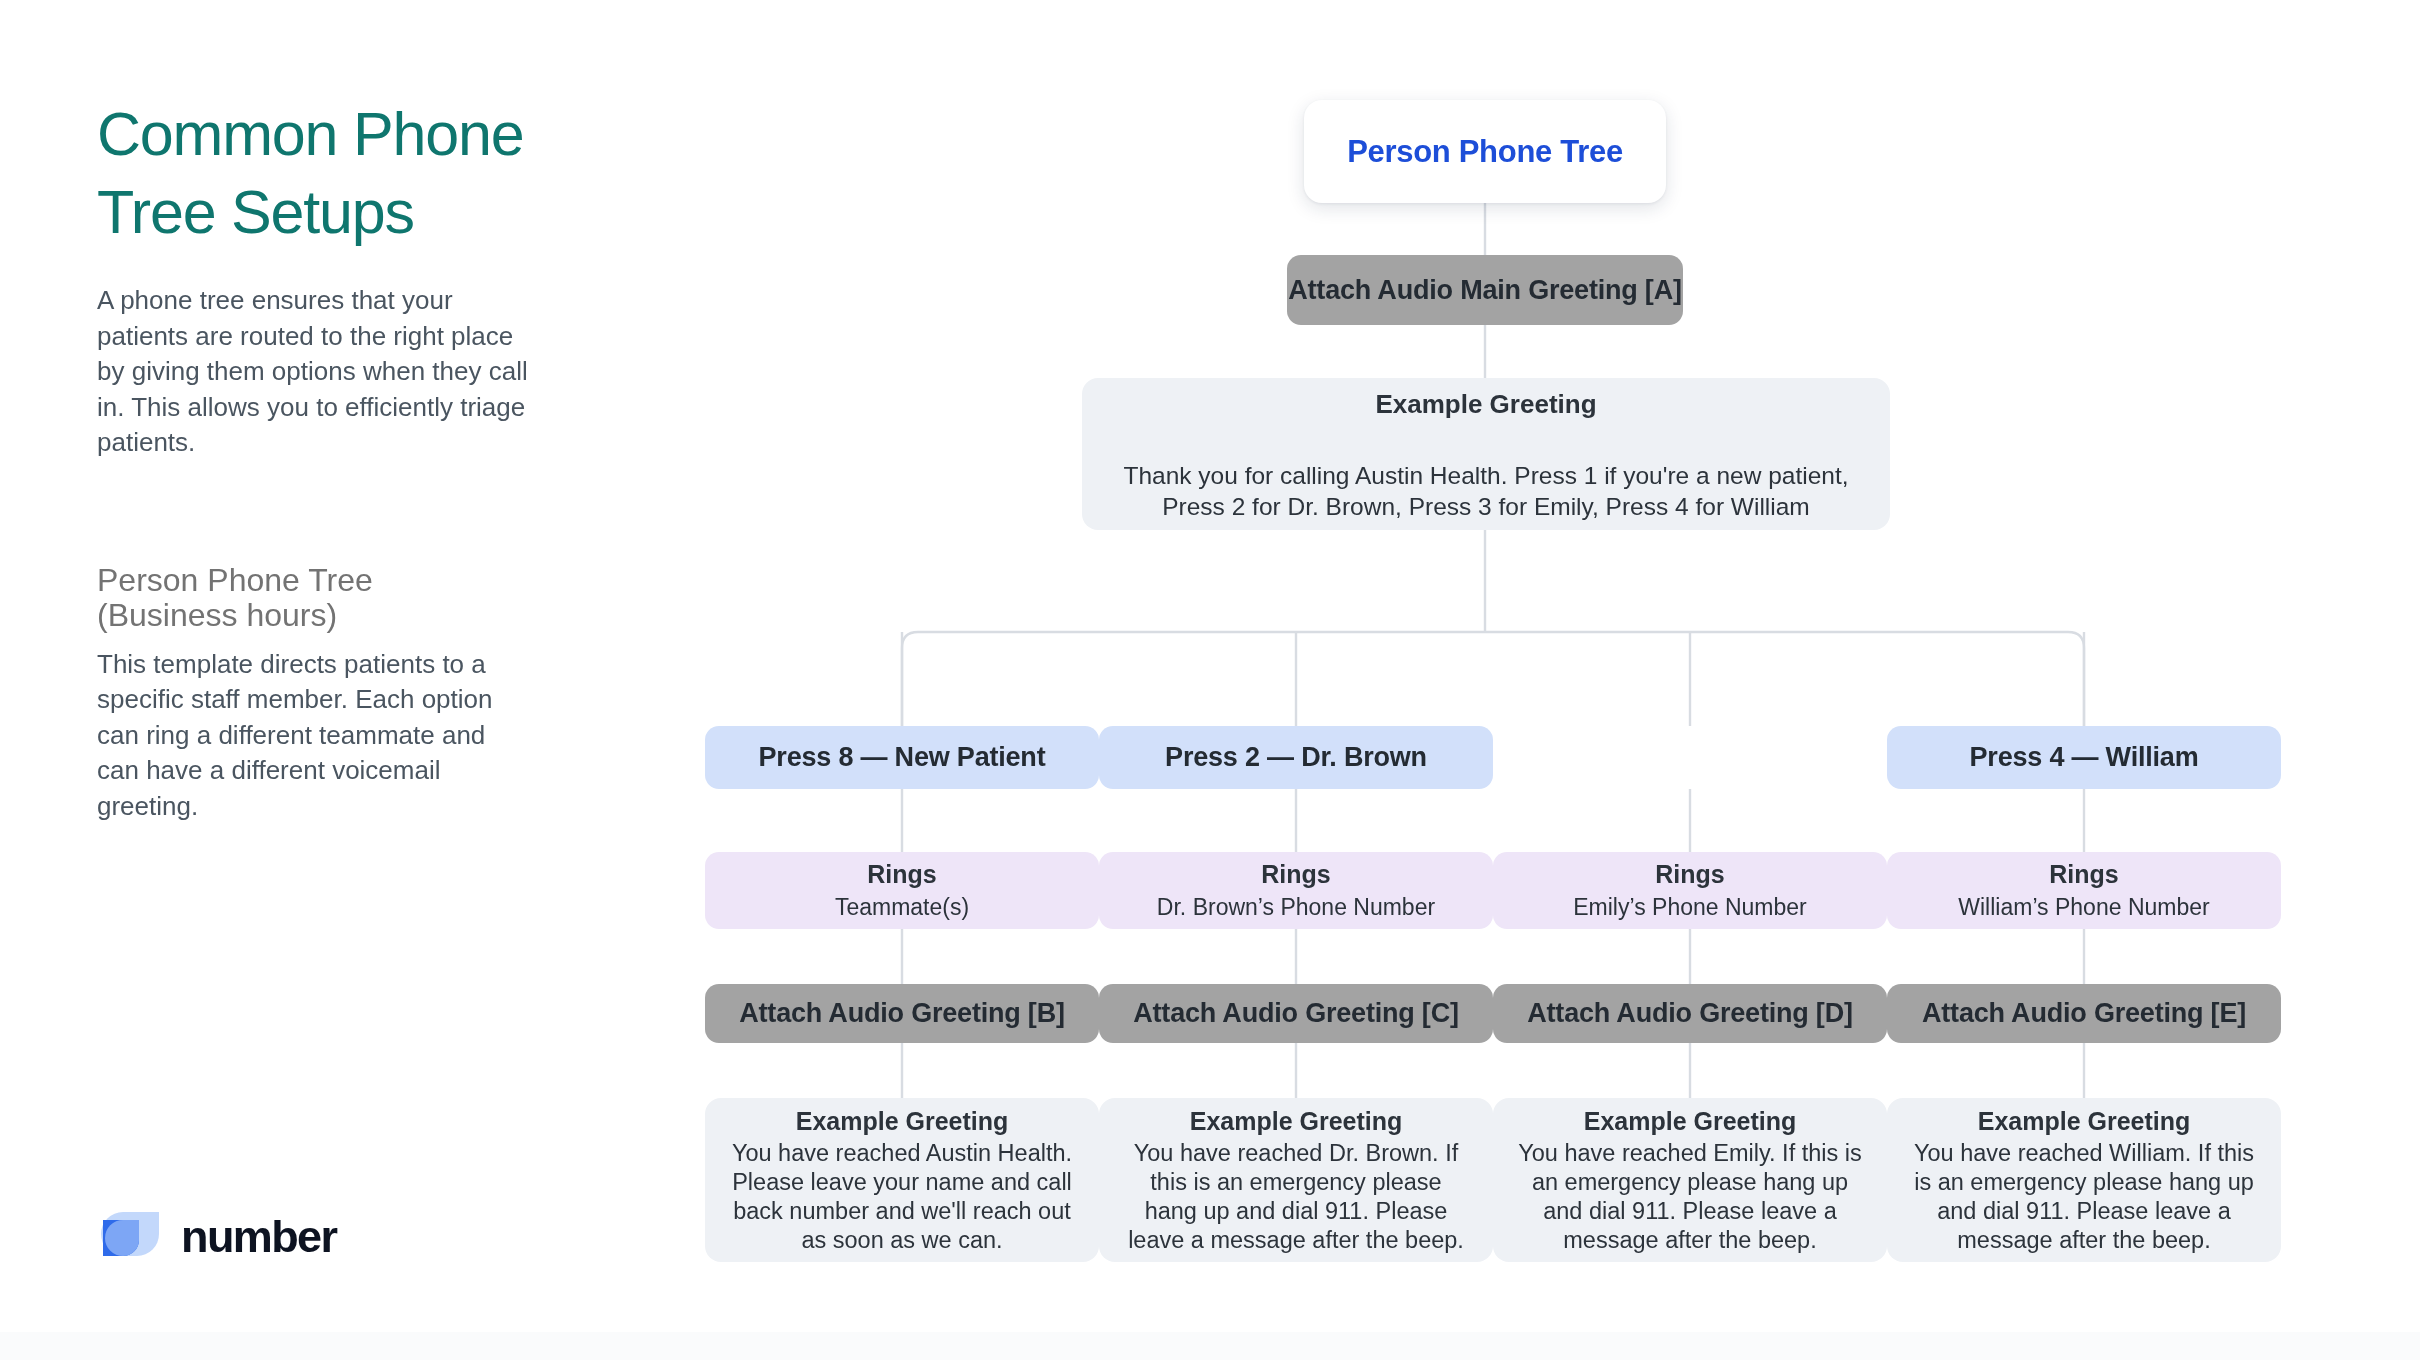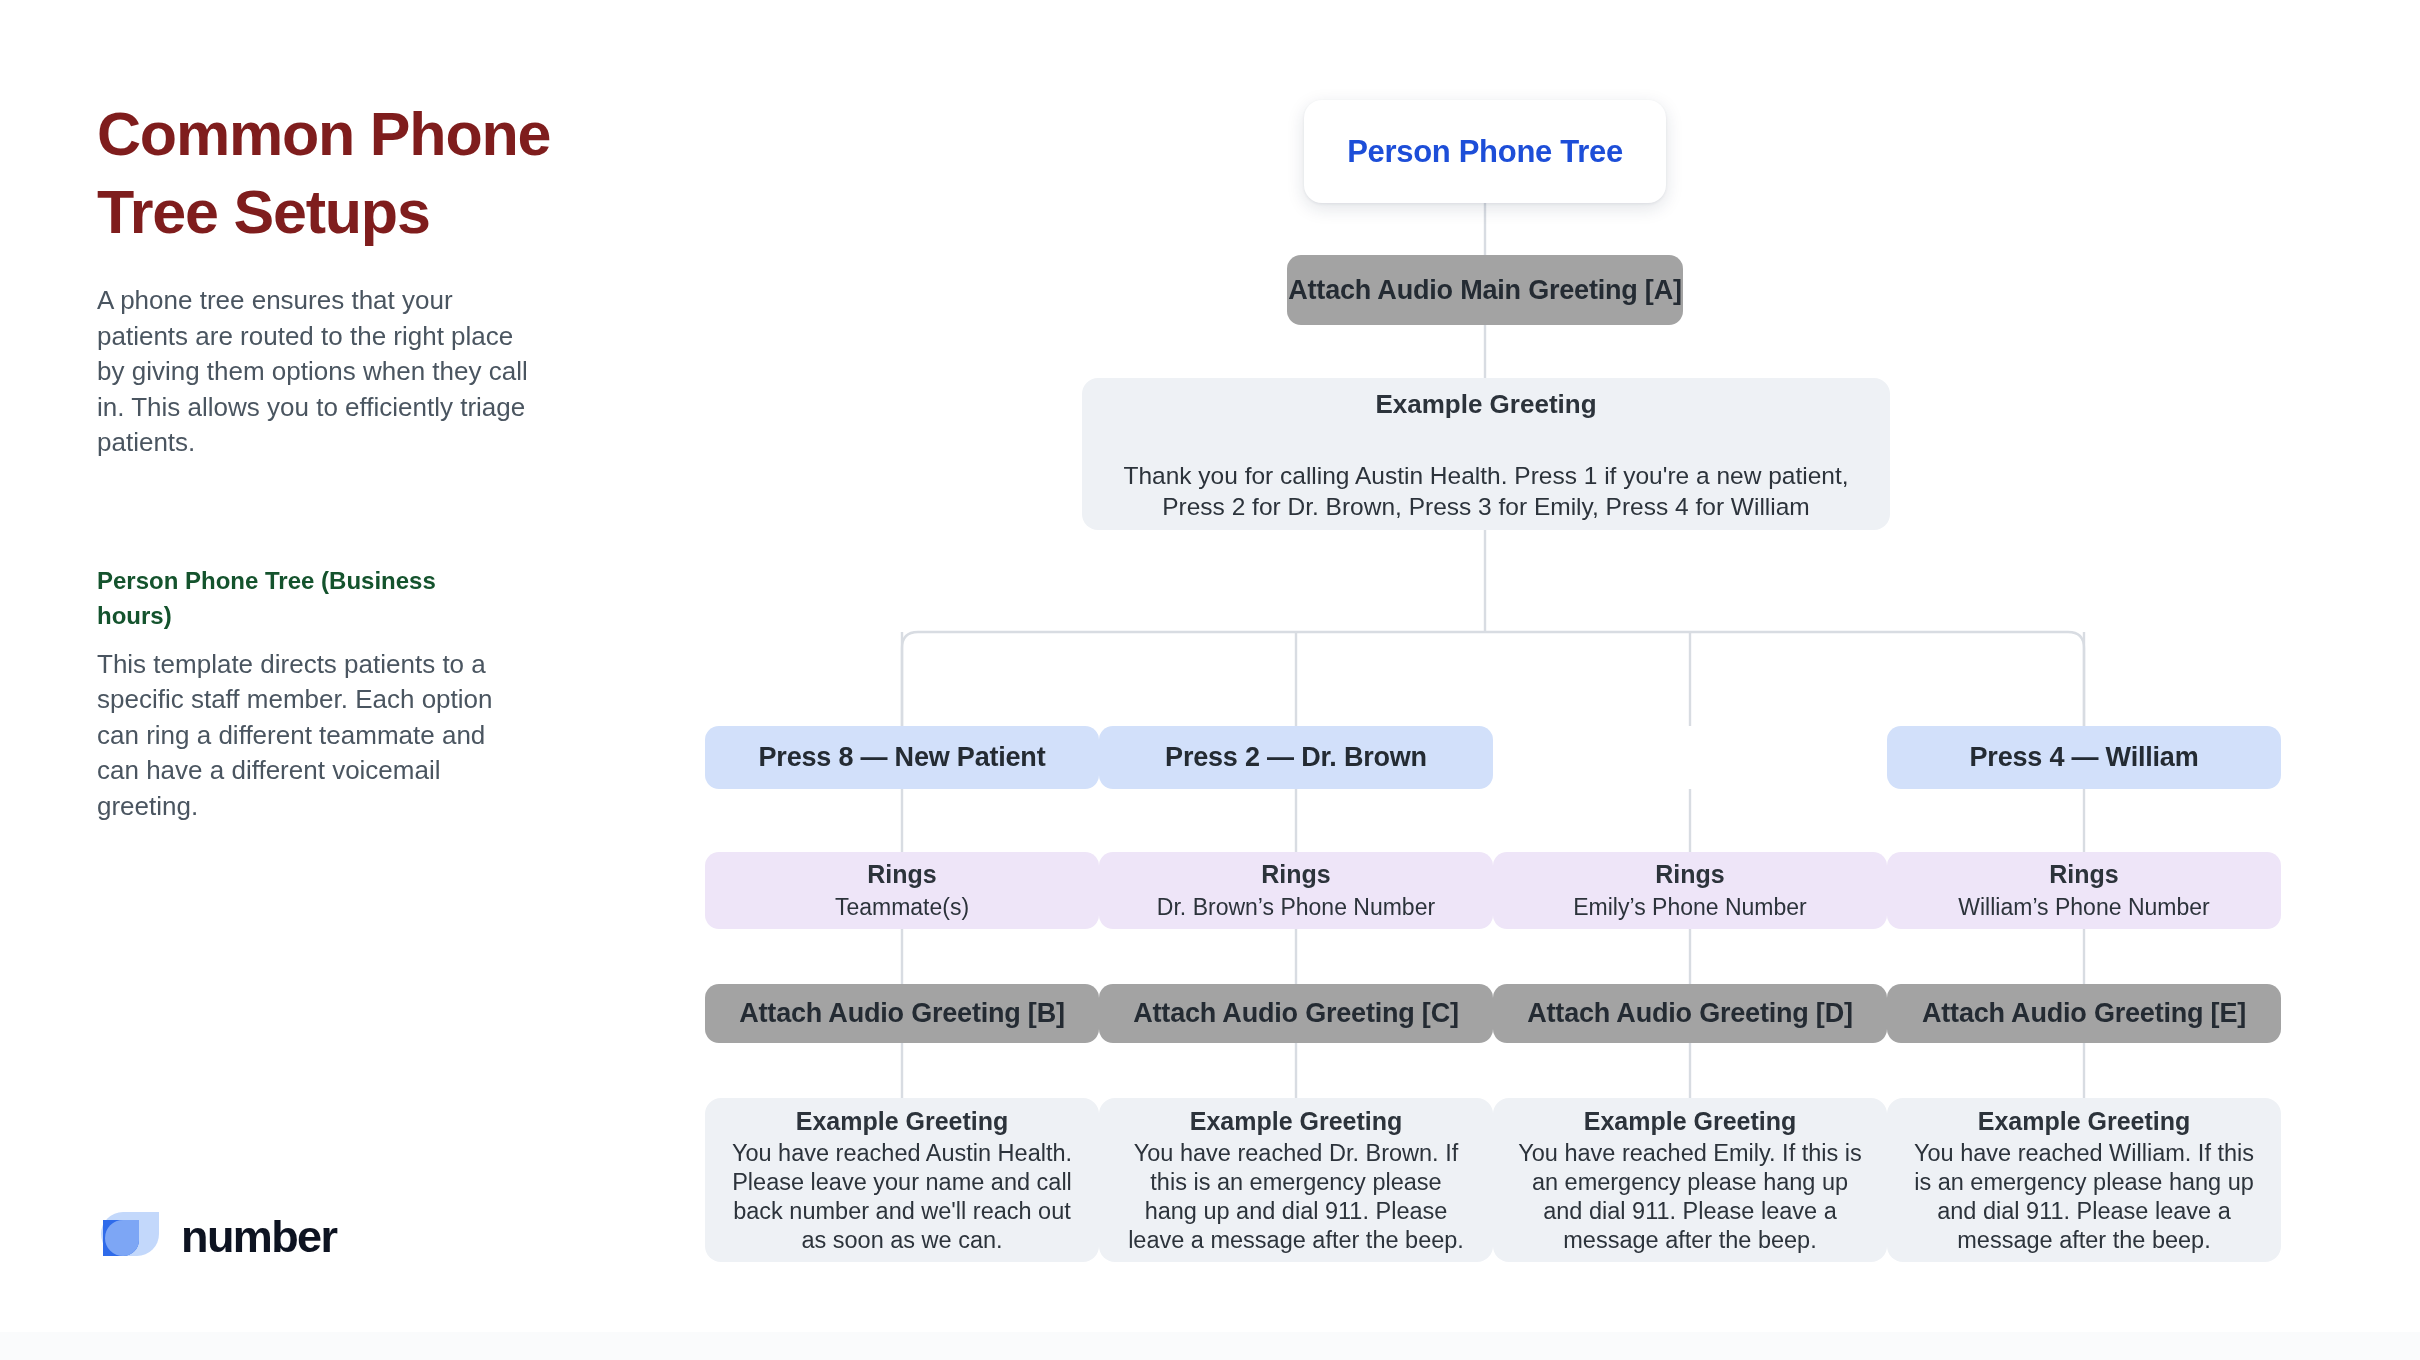--- a/index.html
+++ b/index.html
@@ -34,40 +34,40 @@
   
   #left-panel {
     position: absolute;
     left: 97px;
     top: 95px;
     width: 500px;
   }
   #page-title {
     font-size: 61px;
     line-height: 78px;
-    font-weight: 700;
+    font-weight: 400;
     letter-spacing: -1.2px;
-    color: #7f1d1d;
+    color: #0f766e;
     margin: 0;
     width: 520px;
   }
   #intro-text {
     margin-top: 32px;
     font-size: 26px;
     line-height: 35.5px;
     color: #4a5560;
     width: 450px;
     font-weight: 400;
   }
   #template-heading {
     margin-top: 102px;
-    font-size: 24px;
+    font-size: 32px;
     line-height: 35px;
-    font-weight: 700;
-    color: #14532d;
+    font-weight: 400;
+    color: #737373;
     width: 420px;
   }
   #template-desc {
     margin-top: 14px;
     font-size: 26px;
     line-height: 35.5px;
     color: #4a5560;
     width: 430px;
   }
 

